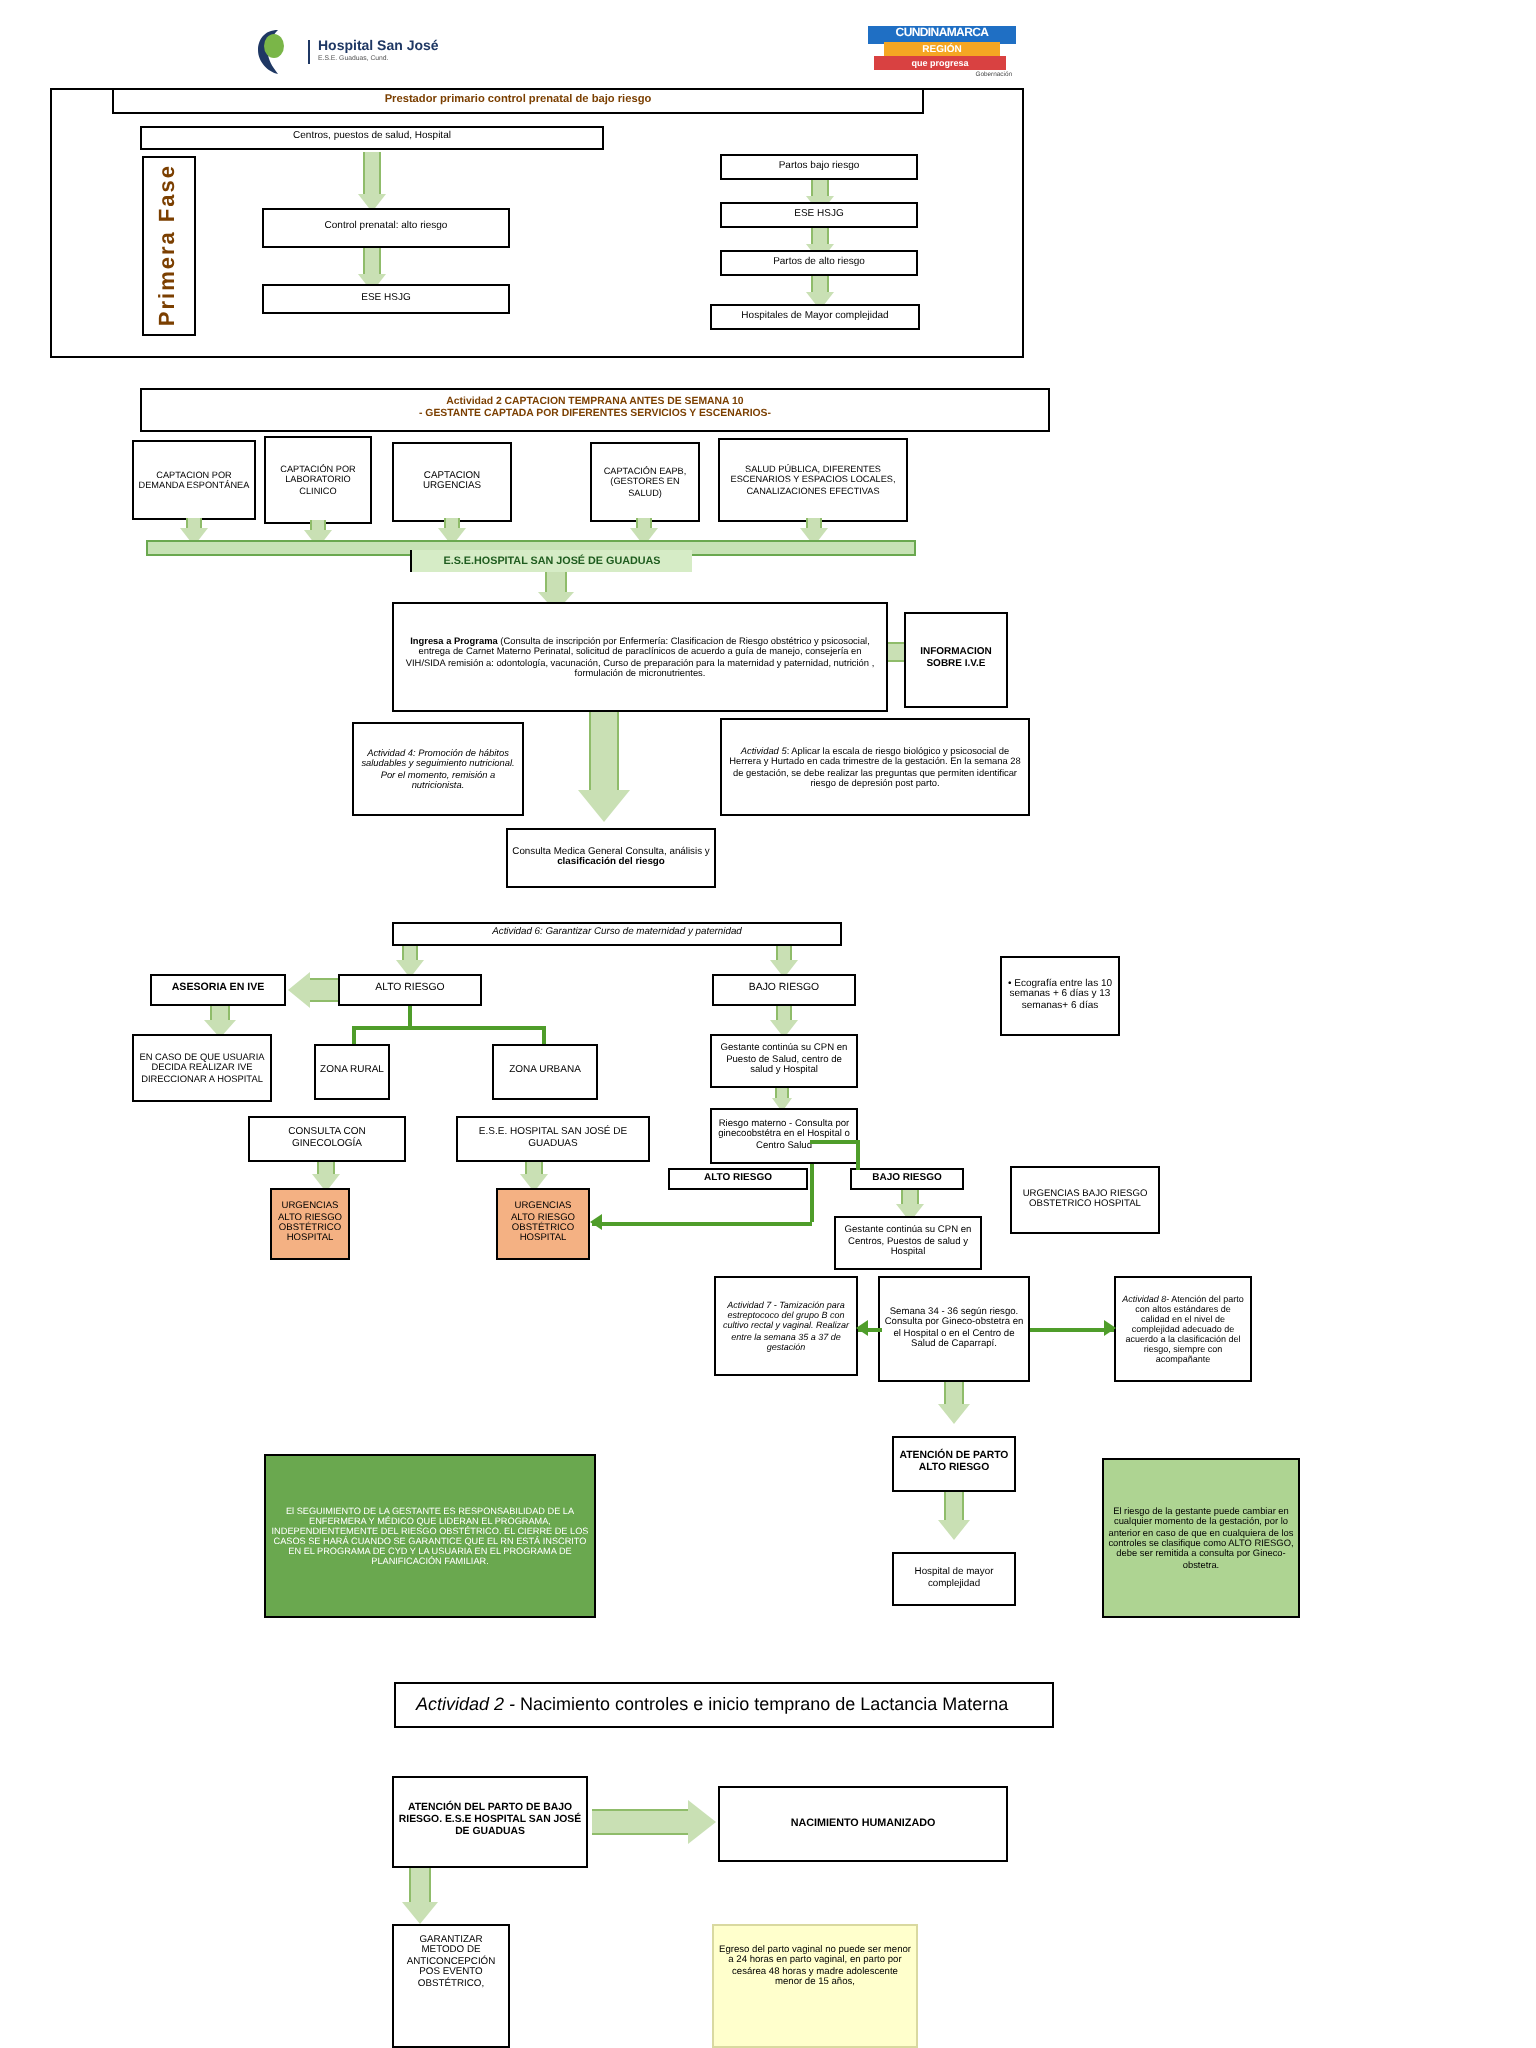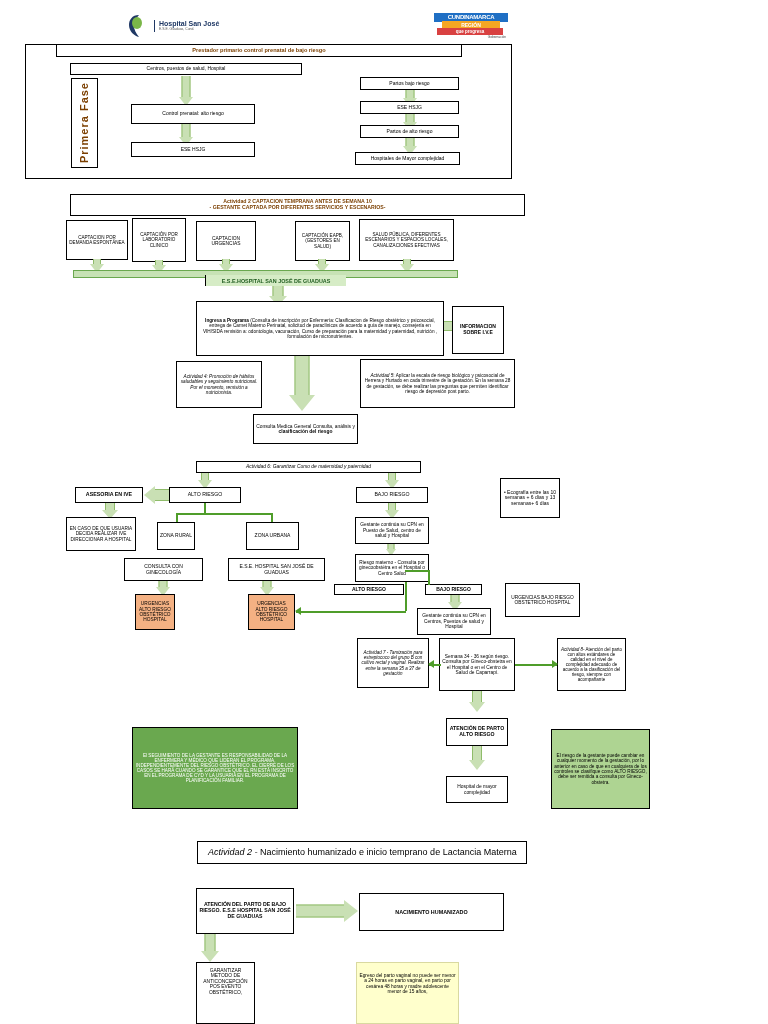--- a/index.html
+++ b/index.html
@@ -408,21 +408,21 @@
 <div class="box greenfill" style="left:132px;top:727px;width:166px;height:82px;font-size:4.6px;border:1px solid #000;">
   <span class="txt">El SEGUIMIENTO DE LA GESTANTE ES RESPONSABILIDAD DE LA ENFERMERA Y MÉDICO QUE LIDERAN EL PROGRAMA, INDEPENDIENTEMENTE DEL RIESGO OBSTÉTRICO. EL CIERRE DE LOS CASOS SE HARÁ CUANDO SE GARANTICE QUE EL RN ESTÁ INSCRITO EN EL PROGRAMA DE CYD Y LA USUARIA EN EL PROGRAMA DE PLANIFICACIÓN FAMILIAR.</span>
 </div>
 
 <div class="box greenfill2" style="left:551px;top:729px;width:99px;height:80px;font-size:4.7px;border:1px solid #000;">
   <span class="txt">El riesgo de la gestante puede cambiar en cualquier momento de la gestación, por lo anterior en caso de que en cualquiera de los controles se clasifique como ALTO RIESGO, debe ser remitida a consulta por Gineco-obstetra.</span>
 </div>
 
 <div class="box" style="left:197px;top:841px;width:330px;height:23px;font-size:9px;">
   <span class="txt" style="text-align:left;padding-left:8px;">
-    <i>Actividad 2 - </i><span>Nacimiento humanizado e inicio temprano de Lactancia Materna</span>
+    <i>Actividad 2 - </i><span>Nacimiento controles e inicio temprano de Lactancia Materna</span>
   </span>
 </div>
 
 <div class="box b2" style="left:196px;top:888px;width:98px;height:46px;font-size:5.2px;">
   <span class="txt bold">ATENCIÓN DEL PARTO DE BAJO RIESGO. E.S.E HOSPITAL SAN JOSÉ DE GUADUAS</span>
 </div>
 
 <div class="arrow-right" style="left:296px;top:900px;width:62px;height:22px;">
   <div class="shaft" style="left:0;width:48px;height:11px;"></div>
   <div class="head" style="border-top-width:11px;border-bottom-width:11px;border-left-width:14px;"></div>

